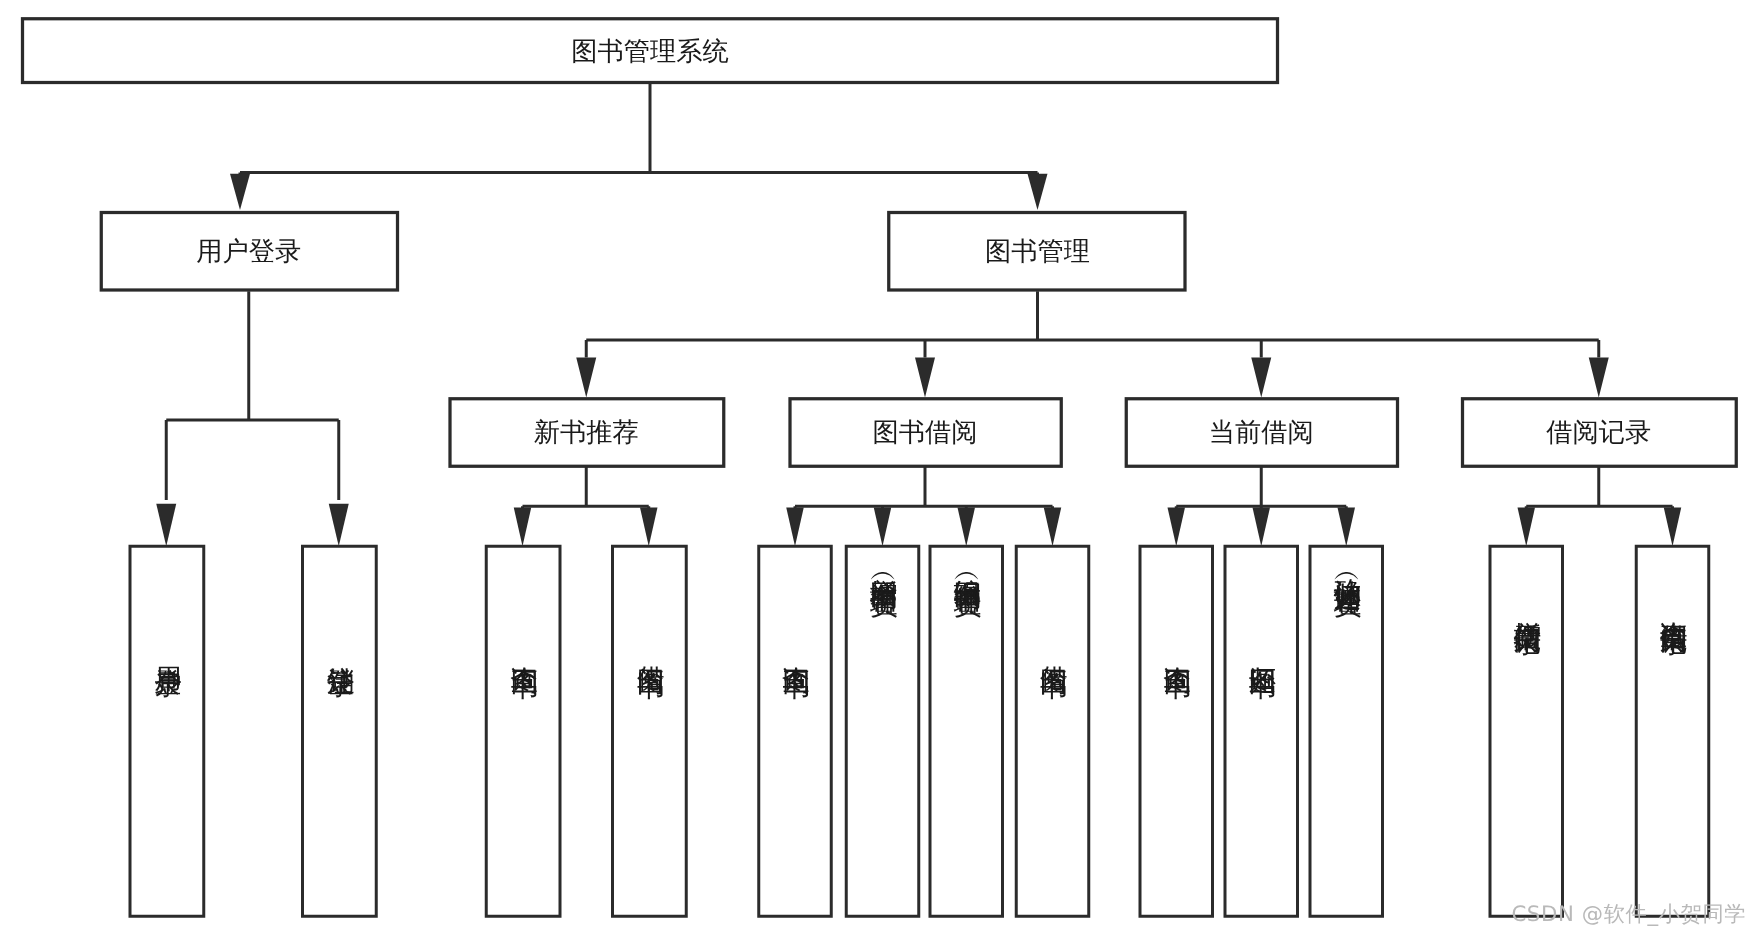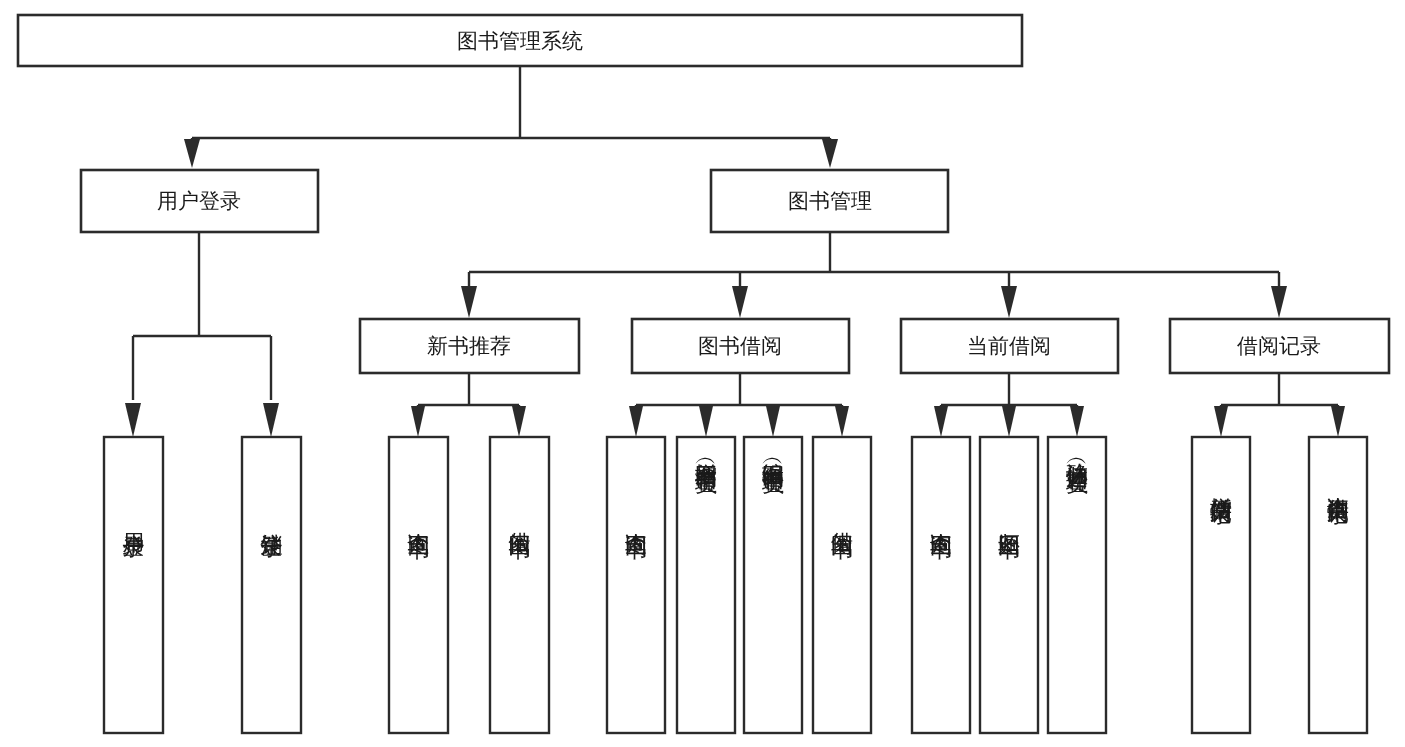--- a/index.html
+++ b/index.html
@@ -277,13 +277,14 @@
   <div class="leaf-label-wrap" style="left:1048px; top:437px; width:58px; height:296px;">
     <span class="leaf-label" style="margin-top:8px;">确认归还（管理员）</span>
   </div>
   <div class="leaf-label-wrap" style="left:1192px; top:437px; width:58px; height:296px;">
     <span class="leaf-label" style="margin-top:42px;">新增借阅记录</span>
   </div>
   <div class="leaf-label-wrap" style="left:1309px; top:437px; width:58px; height:296px;">
     <span class="leaf-label" style="margin-top:42px;">查询借阅记录</span>
   </div>
 
+  <div class="watermark">CSDN @软件_小贺同学</div>
 </div>
 
 </body></html>

